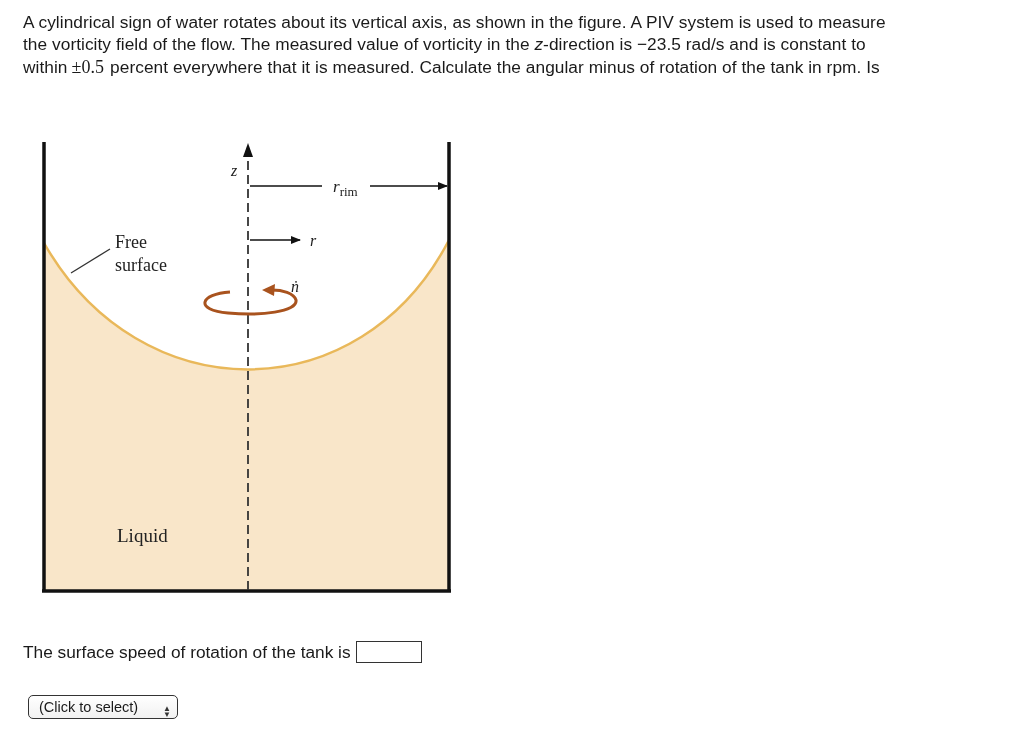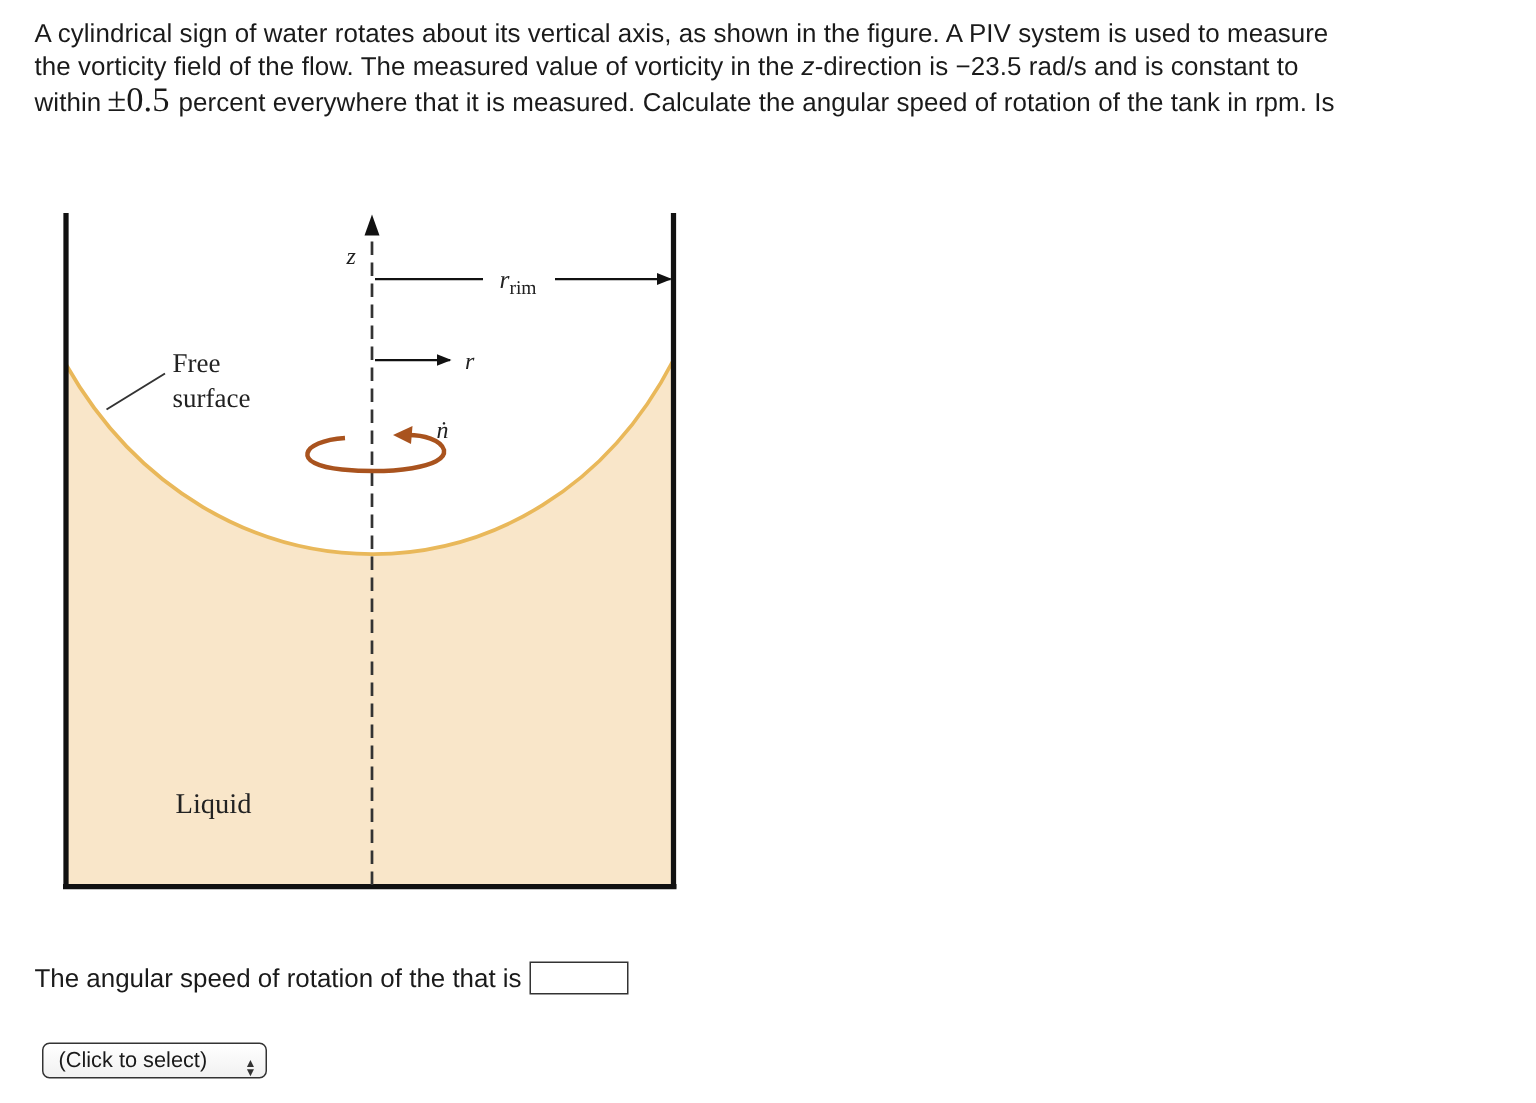--- a/index.html
+++ b/index.html
@@ -20,21 +20,21 @@
       left: 23px;
       top: 11px;
       width: 990px;
       font-size: 17.3px;
       line-height: 22.3px;
       letter-spacing: 0.05px;
     }
     .question .ital { font-style: italic; }
     .question .math {
       font-family: "Liberation Serif", "DejaVu Serif", serif;
-      font-size: 23px;
+      font-size: 18px;
       margin: 16px 6px 0 4px;
     }
     .figure {
       position: absolute;
       left: 0;
       top: 130px;
       width: 480px;
       height: 480px;
     }
     .figure svg { display: block; }
@@ -88,21 +88,21 @@
       font-family: "Liberation Serif", "DejaVu Serif", serif;
       fill: #222;
     }
   </style>
 </head>
 <body>
 
 <div class="question">
   <div>A cylindrical sign of water rotates about its vertical axis, as shown in the figure. A PIV system is used to measure</div>
   <div><span>the vorticity field of the flow. The measured value of vorticity in the </span><span class="ital">z</span><span>-direction is −23.5 rad/s and is constant to</span></div>
-  <div><span>within</span><span class="math">±0.5</span><span>percent everywhere that it is measured. Calculate the angular speed of rotation of the tank in rpm. Is</span></div>
+  <div><span>within</span><span class="math">±0.5</span><span>percent everywhere that it is measured. Calculate the angular minus of rotation of the tank in rpm. Is</span></div>
 </div>
 
 <div class="figure">
   <svg width="480" height="480" viewBox="0 130 480 480" xmlns="http://www.w3.org/2000/svg">
     <defs>
       <marker id="arrowBlack" markerWidth="10" markerHeight="8" refX="9" refY="4" orient="auto" markerUnits="userSpaceOnUse">
         <path d="M0,0 L10,4 L0,8 Z" fill="#111"></path>
       </marker>
       <marker id="arrowUp" markerWidth="10" markerHeight="10" refX="5" refY="1" orient="auto" markerUnits="userSpaceOnUse">
         <path d="M0,10 L5,0 L10,10 Z" fill="#111"></path>
@@ -135,21 +135,21 @@
 
     <line x1="71" y1="273" x2="110" y2="249" stroke="#333" stroke-width="1.3"></line>
     <text class="fig-label" x="115" y="248" font-size="18">Free</text>
     <text class="fig-label" x="115" y="271" font-size="18">surface</text>
 
     <text class="fig-label" x="117" y="542" font-size="19">Liquid</text>
   </svg>
 </div>
 
 <div class="answer-line l1">
-  <span>The angular speed of rotation of the that is</span>
+  <span>The surface speed of rotation of the tank is</span>
   <input type="text" class="num-input" value="" style="">
 </div>
 
 <div class="answer-line l2">
   <div class="select-box">
     <span>(Click to select)</span>
     <span class="select-arrows">
         <span>▲</span>
         <span>▼</span>
       </span>

